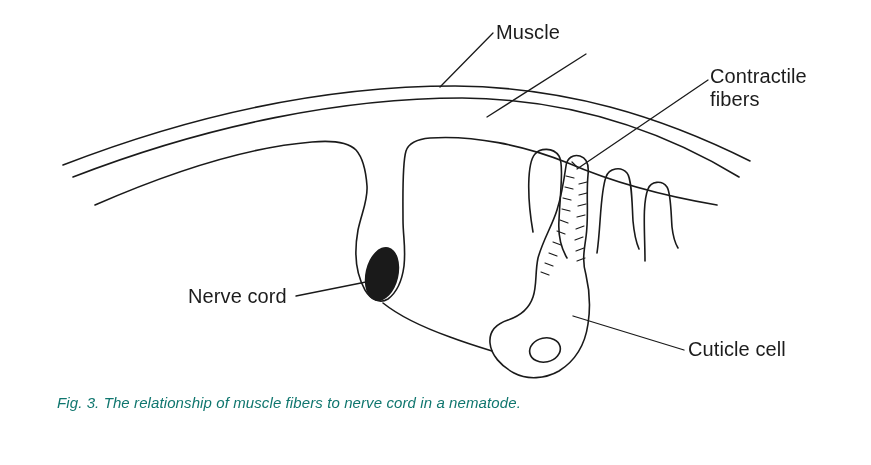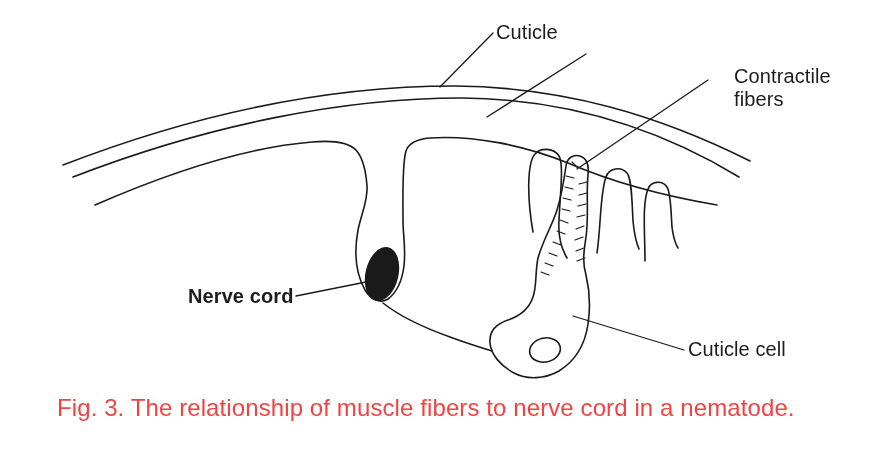--- a/index.html
+++ b/index.html
@@ -30,22 +30,23 @@
   }
   .fig-label.wrap {
     white-space: normal;
     width: 118px;
   }
   #caption {
     position: absolute;
     left: 57px;
     top: 394px;
     width: 790px;
-    color: #ef4444;
-    font-size: 24px;
+    color: #0f766e;
+    font-size: 15px;
+    font-style: italic;
     letter-spacing: 0.1px;
   }
 </style>
 </head>
 <body>
 
 <div id="stage">
 
   <svg id="line-art" width="871" height="465" viewBox="0 0 871 465" fill="none" stroke="#1a1a1a" stroke-width="1.6" stroke-linecap="round">
 
@@ -86,23 +87,23 @@
     <path d="M645,261 C645,234 642,204 648,189 C651,181 662,180 667,187
              C671,193 671,214 672,227 C673,236 675,243 678,248"></path>
 
     <path stroke-width="1.3" d="M493,33 L440,87"></path>
     <path stroke-width="1.3" d="M586,54 L487,117"></path>
     <path stroke-width="1.3" d="M708,80 L577,169"></path>
     <path stroke-width="1.3" d="M296,296 L366,282"></path>
     <path stroke-width="1.3" d="M573,316 L684,350"></path>
   </svg>
 
-  <div class="fig-label" style="left:496px; top:21px;">Cuticle</div>
+  <div class="fig-label" style="left:496px; top:21px;">Muscle</div>
 
 
-  <div class="fig-label wrap" style="left:710px; top:65px;margin-left:24px;">Contractile fibers</div>
+  <div class="fig-label wrap" style="left:710px; top:65px;">Contractile fibers</div>
 
-  <div class="fig-label" style="left:188px; top:285px;font-weight:bold;">Nerve cord</div>
+  <div class="fig-label" style="left:188px; top:285px;">Nerve cord</div>
 
   <div class="fig-label" style="left:688px; top:338px;">Cuticle cell</div>
 
   <div id="caption">Fig. 3. The relationship of muscle fibers to nerve cord in a nematode.</div>
 </div>
 
 </body></html>

